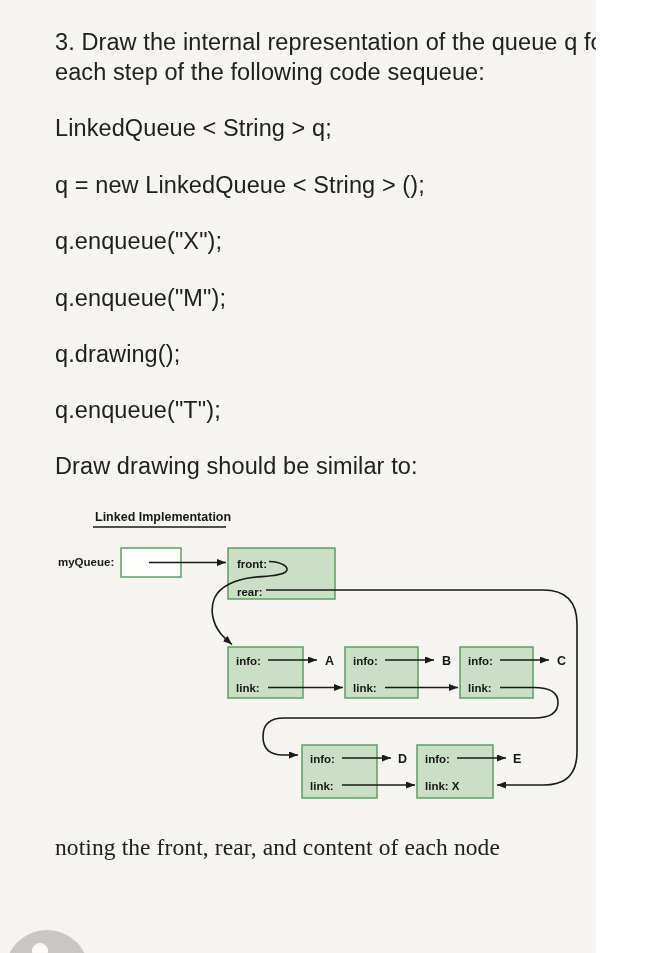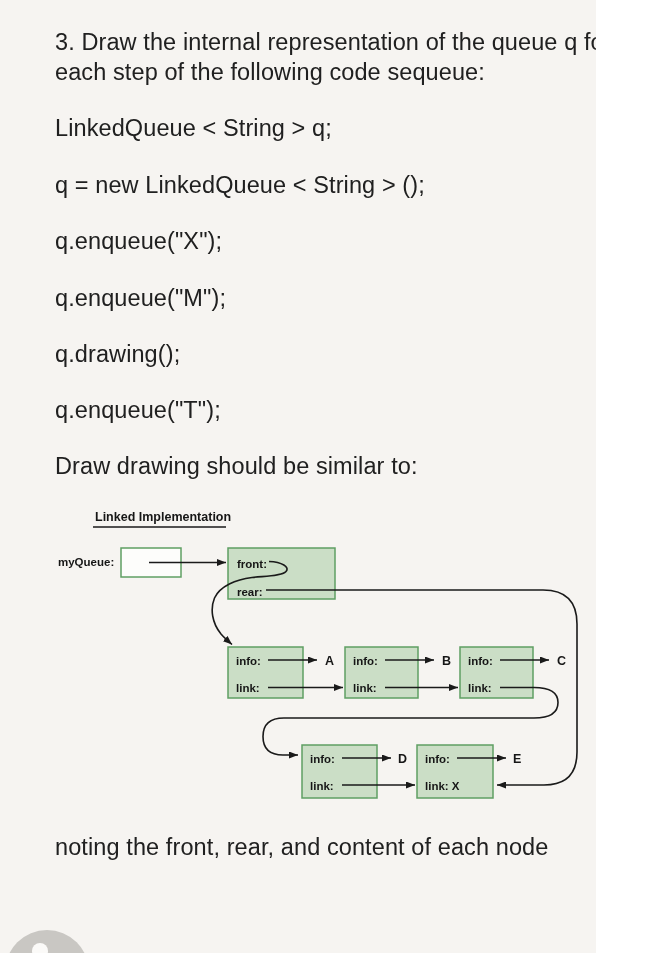--- a/index.html
+++ b/index.html
@@ -99,19 +99,19 @@
     <text x="398" y="263" class="nletter">D</text>
     <path d="M 342,285 H 415" class="wire" marker-end="url(#arr)"></path>
 
     <rect x="417" y="245" width="76" height="53" stroke-width="1.5" fill="#cbdec6" stroke="#5f9f63"></rect>
     <text x="425" y="262.5" class="nlabel">info:</text>
     <text x="425" y="290" class="nlabel">link: X</text>
     <path d="M 457,258 H 506" class="wire" marker-end="url(#arr)"></path>
     <text x="513" y="263" class="nletter">E</text>
   </svg>
 
-  <p class="txt" style="top:832px;">noting the front, rear, and content of each node</p>
+  <p class="txt" style="top:832px;font-family:Liberation Serif, serif;">noting the front, rear, and content of each node</p>
 
   <button class="fab">
     <span class="fab-dot"></span>
   </button>
 
 </div>
 
 </body></html>

